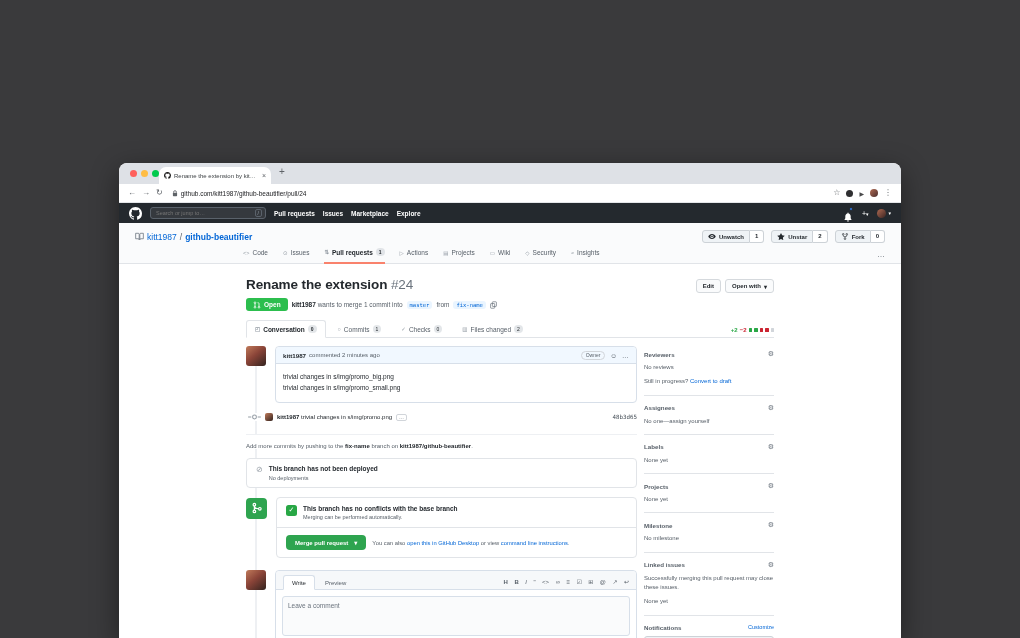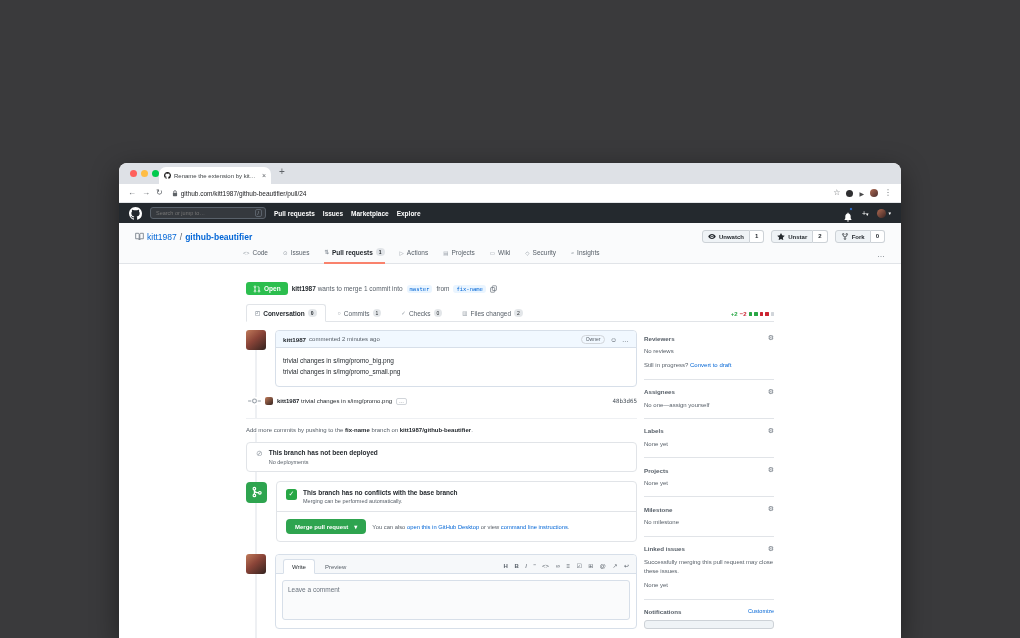--- a/index.html
+++ b/index.html
@@ -291,20 +291,30 @@
         </span>
       <span class="repotab">
           <span class="tabico">≈</span>
           <span>Insights</span>
         </span>
       <span class="overflowdots">…</span>
     </div>
   </div>
 
   <div class="container">
+    <div class="titlerow">
+      <h1 class="prtitle"><span>Rename the extension</span> <span class="prnum">#24</span></h1>
+      <div class="hdrbtns">
+        <span class="btn-sm">Edit</span>
+        <span class="btn-sm">
+            <span>Open with</span>
+            <span>▾</span>
+          </span>
+      </div>
+    </div>
 
     <div class="statusrow">
       <span class="openpill">
         <svg viewBox="0 0 16 16">
             <circle cx="4" cy="3.5" r="1.7"></circle>
             <circle cx="4" cy="12.5" r="1.7"></circle>
             <circle cx="12" cy="12.5" r="1.7"></circle>
             <path d="M4 5.2v5.6M9 3.5h1.5A1.5 1.5 0 0112 5v5.8"></path>
           </svg>
         <span>Open</span>

